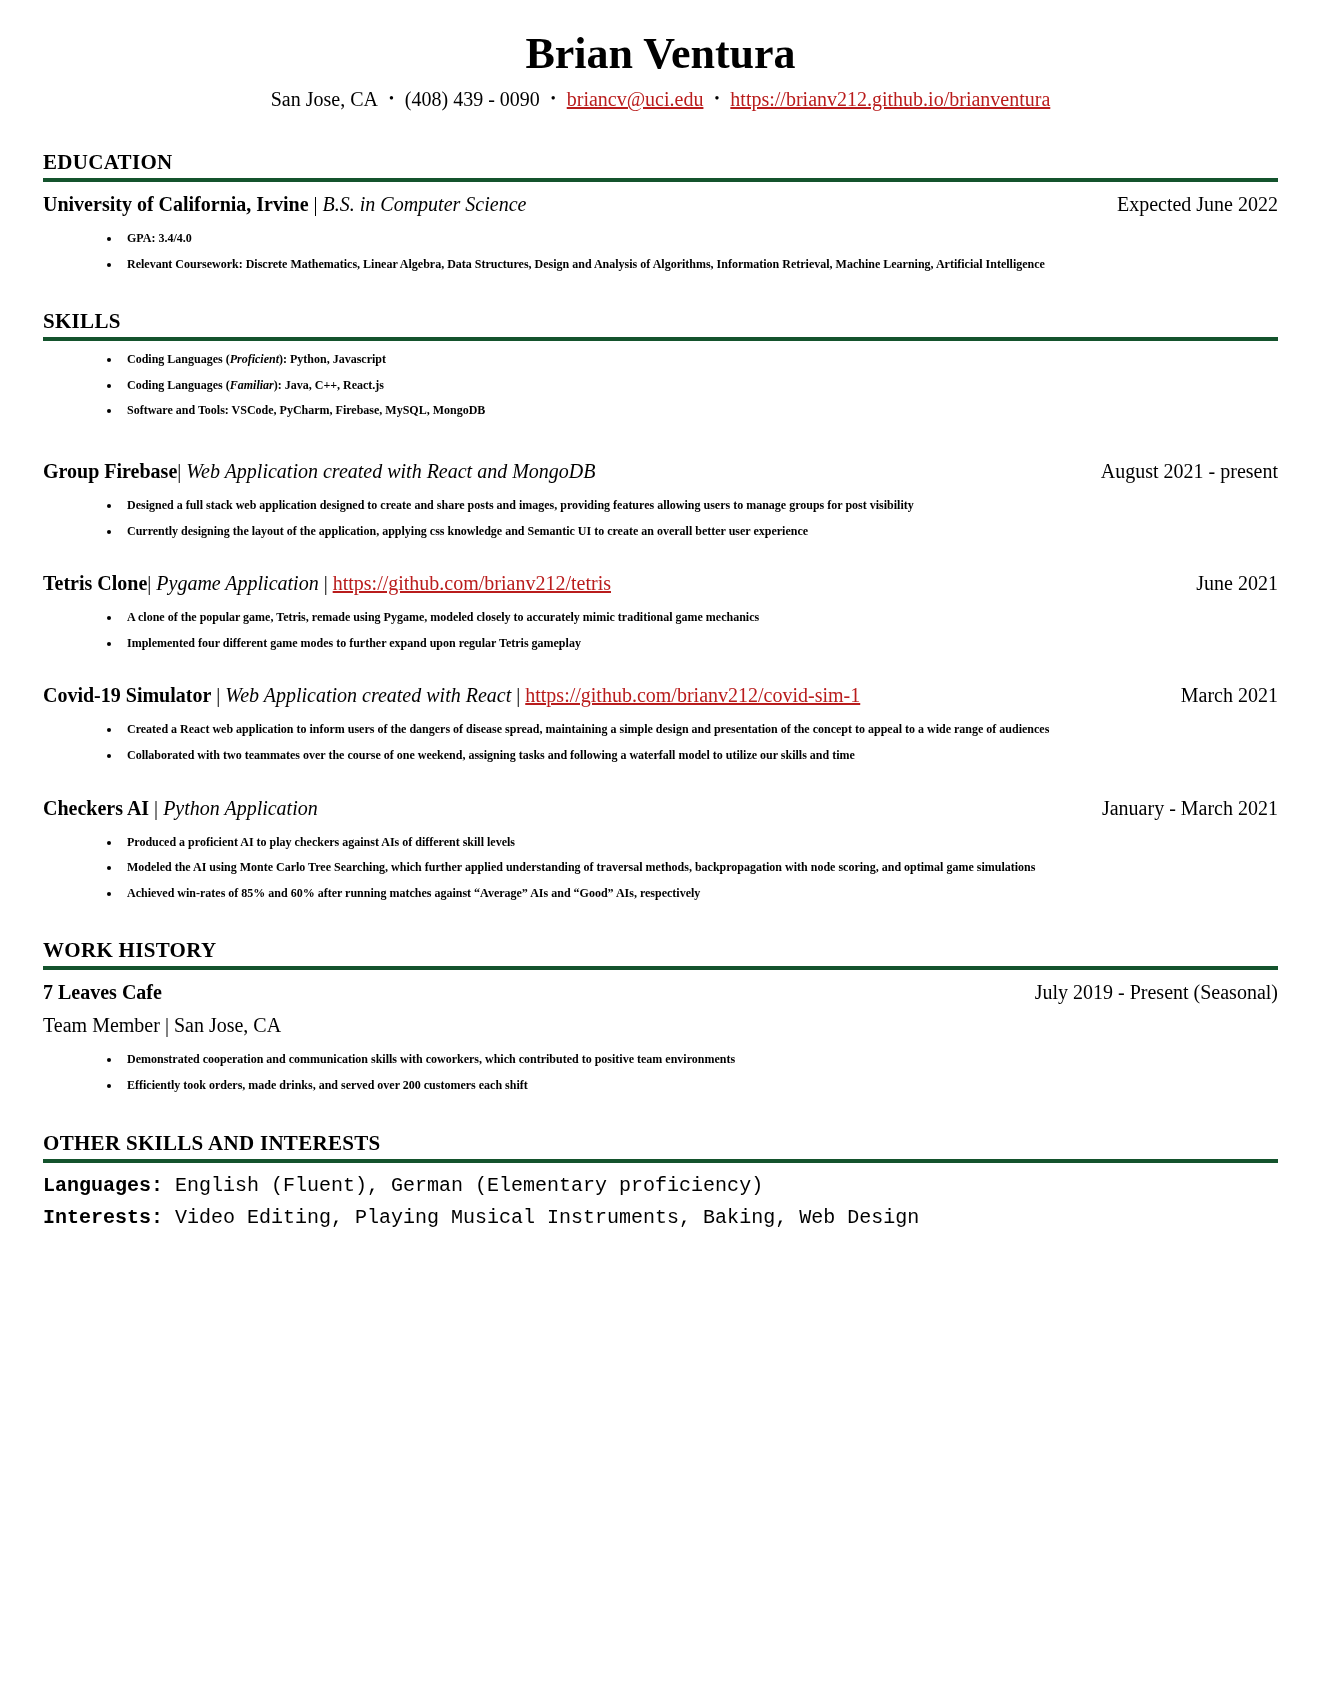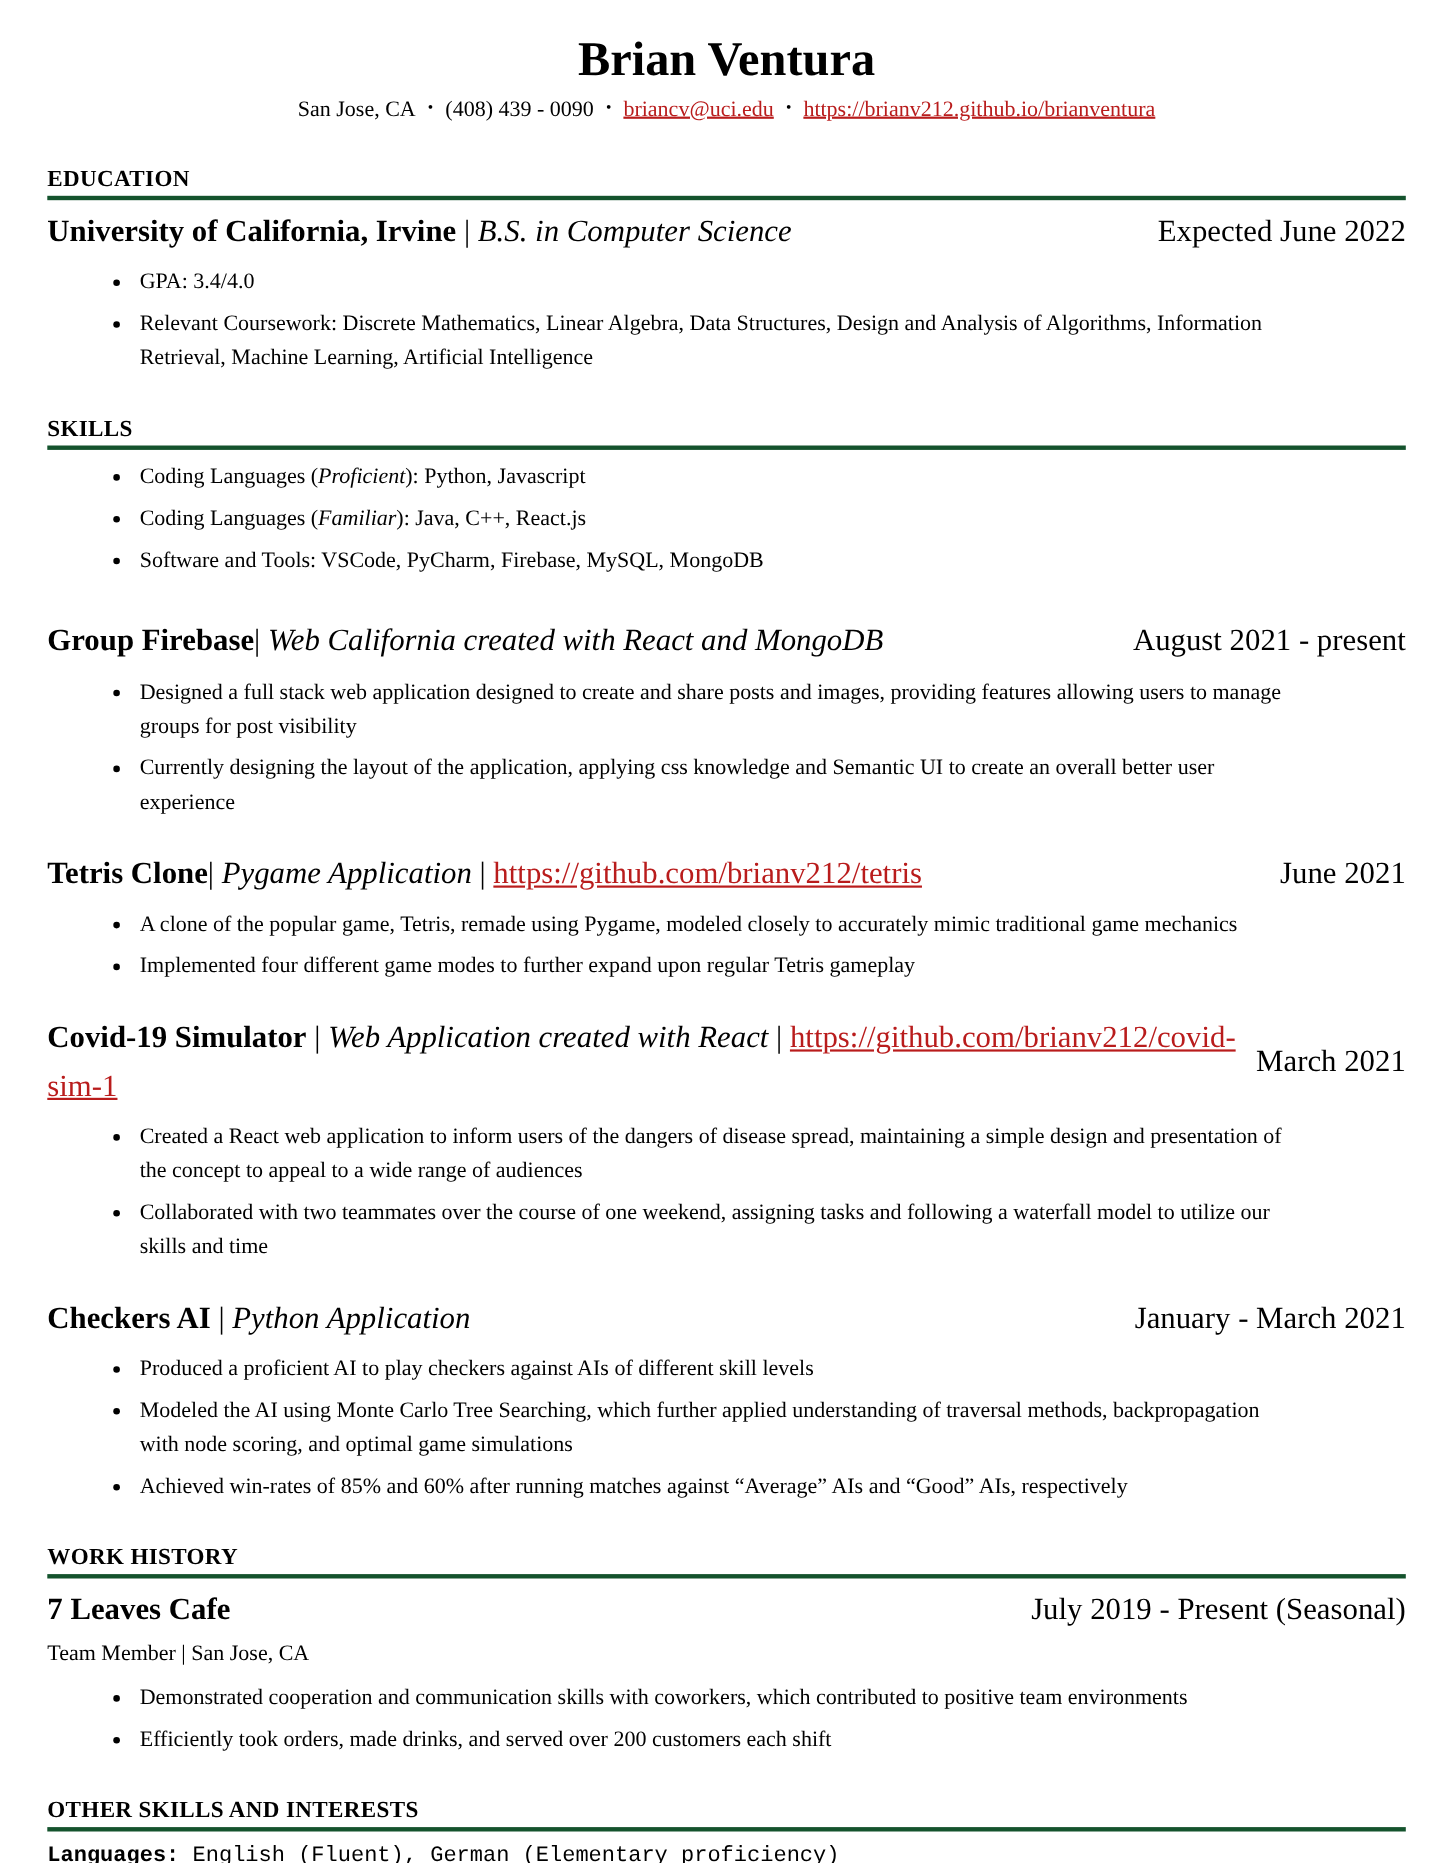--- a/index.html
+++ b/index.html
@@ -49,34 +49,35 @@
     font-weight: bold;
     letter-spacing: 0.3px;
     padding-bottom: 3px;
     border-bottom: 4px solid #14532d;
   }
   .entry { margin-top: 7px; }
   .entry + .entry { margin-top: 28px; }
   .entry-header {
     display: flex;
     justify-content: space-between;
-    align-items: center;
-    font-size: 28px;
+    align-items: flex-end;
+    font-size: 20px;
     line-height: 1.55;
   }
   .entry-header .left  { white-space: pre-wrap; }
   .entry-header .right { white-space: nowrap; padding-left: 16px; }
   .bold   { font-weight: bold; }
   .sep    { white-space: pre-wrap; }
   .subline { font-size: 20px; line-height: 1.55; margin-top: 2px; }
   ul.bullets {
     margin: 9px 0 0 0;
     padding: 0 95px 0 78px;
-    font-size: 20px;
+    font-size: 12px;
     line-height: 1.55;
+    font-weight: bold;
   }
   ul.bullets li {
     margin-bottom: 7px;
     padding-left: 6px;
   }
   .kvline {
     font-size: 20px;
     line-height: 1.6;
     white-space: pre-wrap;
     font-family: Liberation Mono, monospace;
@@ -113,21 +114,21 @@
       <li><span class="sep">Coding Languages (</span><em>Proficient</em><span class="sep">): Python, Javascript</span></li>
       <li><span class="sep">Coding Languages (</span><em>Familiar</em><span class="sep">): Java, C++, React.js</span></li>
       <li><span class="sep">Software and Tools: VSCode, PyCharm, Firebase, MySQL, MongoDB</span><em></em><span class="sep"></span></li>
     </ul>
   </div>
 
   <div class="section">
 
     <div class="entry">
       <div class="entry-header">
-        <span class="left"><span class="bold">Group Firebase</span><span class="sep">| </span><em>Web California created with React and MongoDB</em></span>
+        <span class="left"><span class="bold">Group Firebase</span><span class="sep">| </span><em>Web Application created with React and MongoDB</em></span>
         <span class="right">August 2021 - present</span>
       </div>
       <ul class="bullets">
         <li>Designed a full stack web application designed to create and share posts and images, providing features allowing users to manage groups for post visibility</li>
         <li>Currently designing the layout of the application, applying css knowledge and Semantic UI to create an overall better user experience</li>
       </ul>
     </div>
 
     <div class="entry">
       <div class="entry-header">

